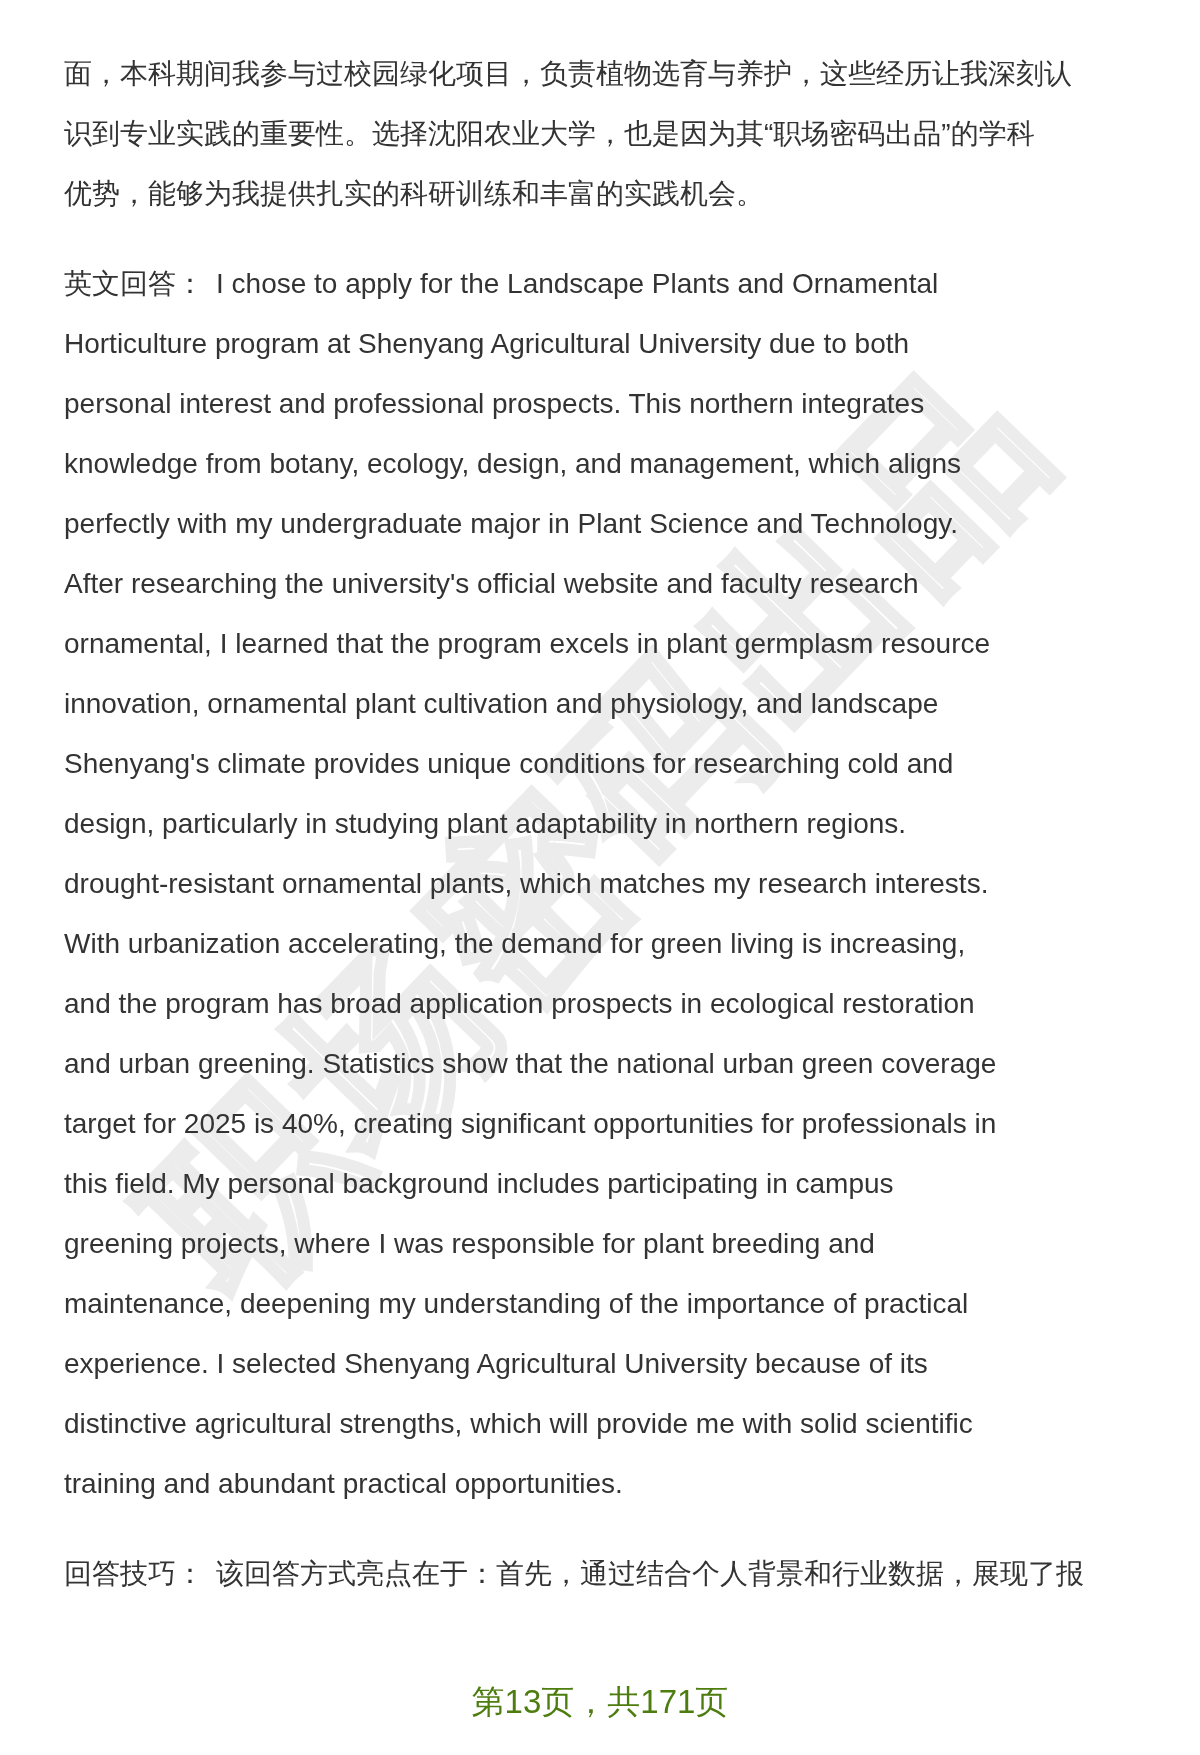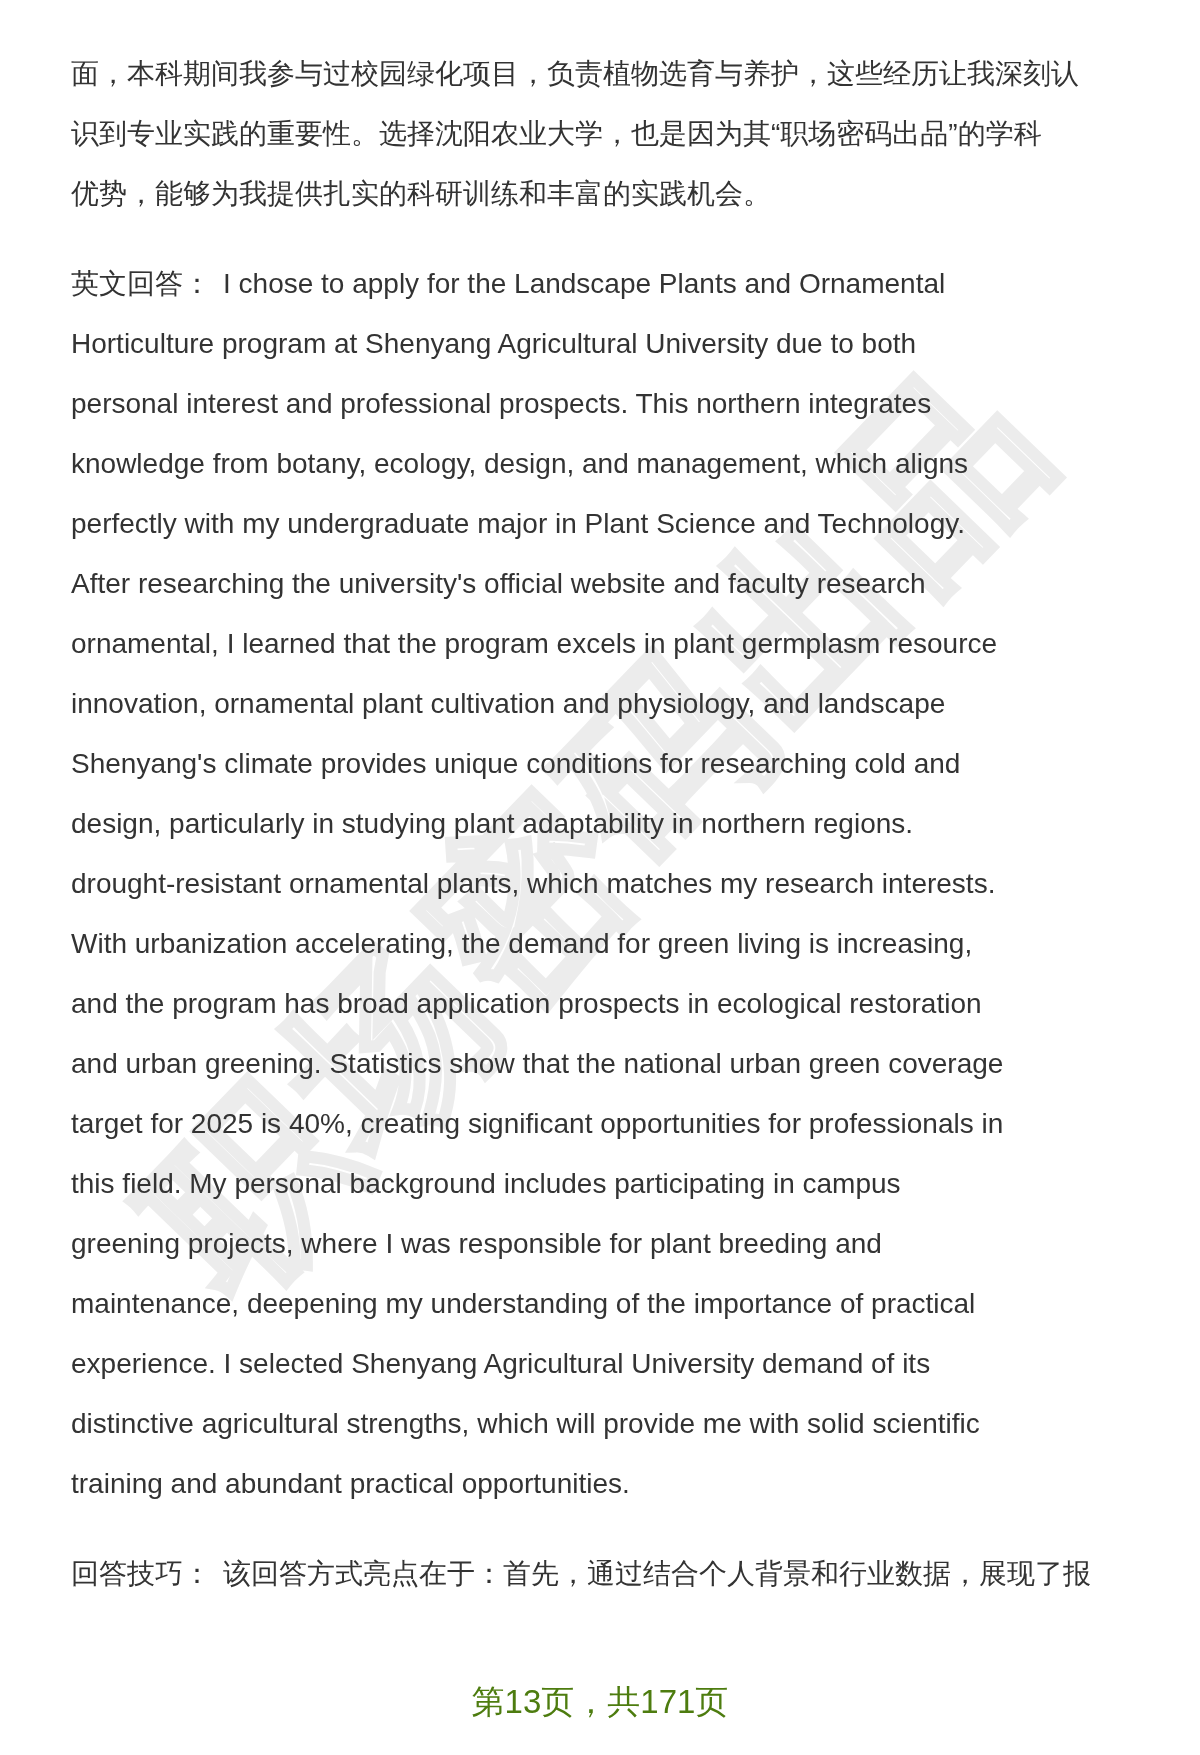--- a/index.html
+++ b/index.html
@@ -34,21 +34,20 @@
     pointer-events: none;
     user-select: none;
   }
   .content {
     position: absolute;
     left: 64px;
     right: 40px;
     top: 44px;
     z-index: 1;
     color: #333333;
-    margin-left: 7px;
   }
   .para { margin-bottom: 30px; }
   .line {
     font-size: 28px;
     line-height: 60px;
     color: #333333;
     white-space: nowrap;
   }
   .label { margin-right: 12px; }
   .footer {
@@ -90,21 +89,21 @@
       <div class="line">Shenyang's climate provides unique conditions for researching cold and</div>
       <div class="line">design, particularly in studying plant adaptability in northern regions.</div>
       <div class="line">drought-resistant ornamental plants, which matches my research interests.</div>
       <div class="line">With urbanization accelerating, the demand for green living is increasing,</div>
       <div class="line">and the program has broad application prospects in ecological restoration</div>
       <div class="line">and urban greening. Statistics show that the national urban green coverage</div>
       <div class="line">target for 2025 is 40%, creating significant opportunities for professionals in</div>
       <div class="line">this field. My personal background includes participating in campus</div>
       <div class="line">greening projects, where I was responsible for plant breeding and</div>
       <div class="line">maintenance, deepening my understanding of the importance of practical</div>
-      <div class="line">experience. I selected Shenyang Agricultural University demand of its</div>
+      <div class="line">experience. I selected Shenyang Agricultural University because of its</div>
       <div class="line">distinctive agricultural strengths, which will provide me with solid scientific</div>
       <div class="line">training and abundant practical opportunities.</div>
     </div>
 
     <div class="para">
       <div class="line"><span class="label">回答技巧：</span><span>该回答方式亮点在于：首先，通过结合个人背景和行业数据，展现了报</span></div>
     </div>
 
   </div>
 

